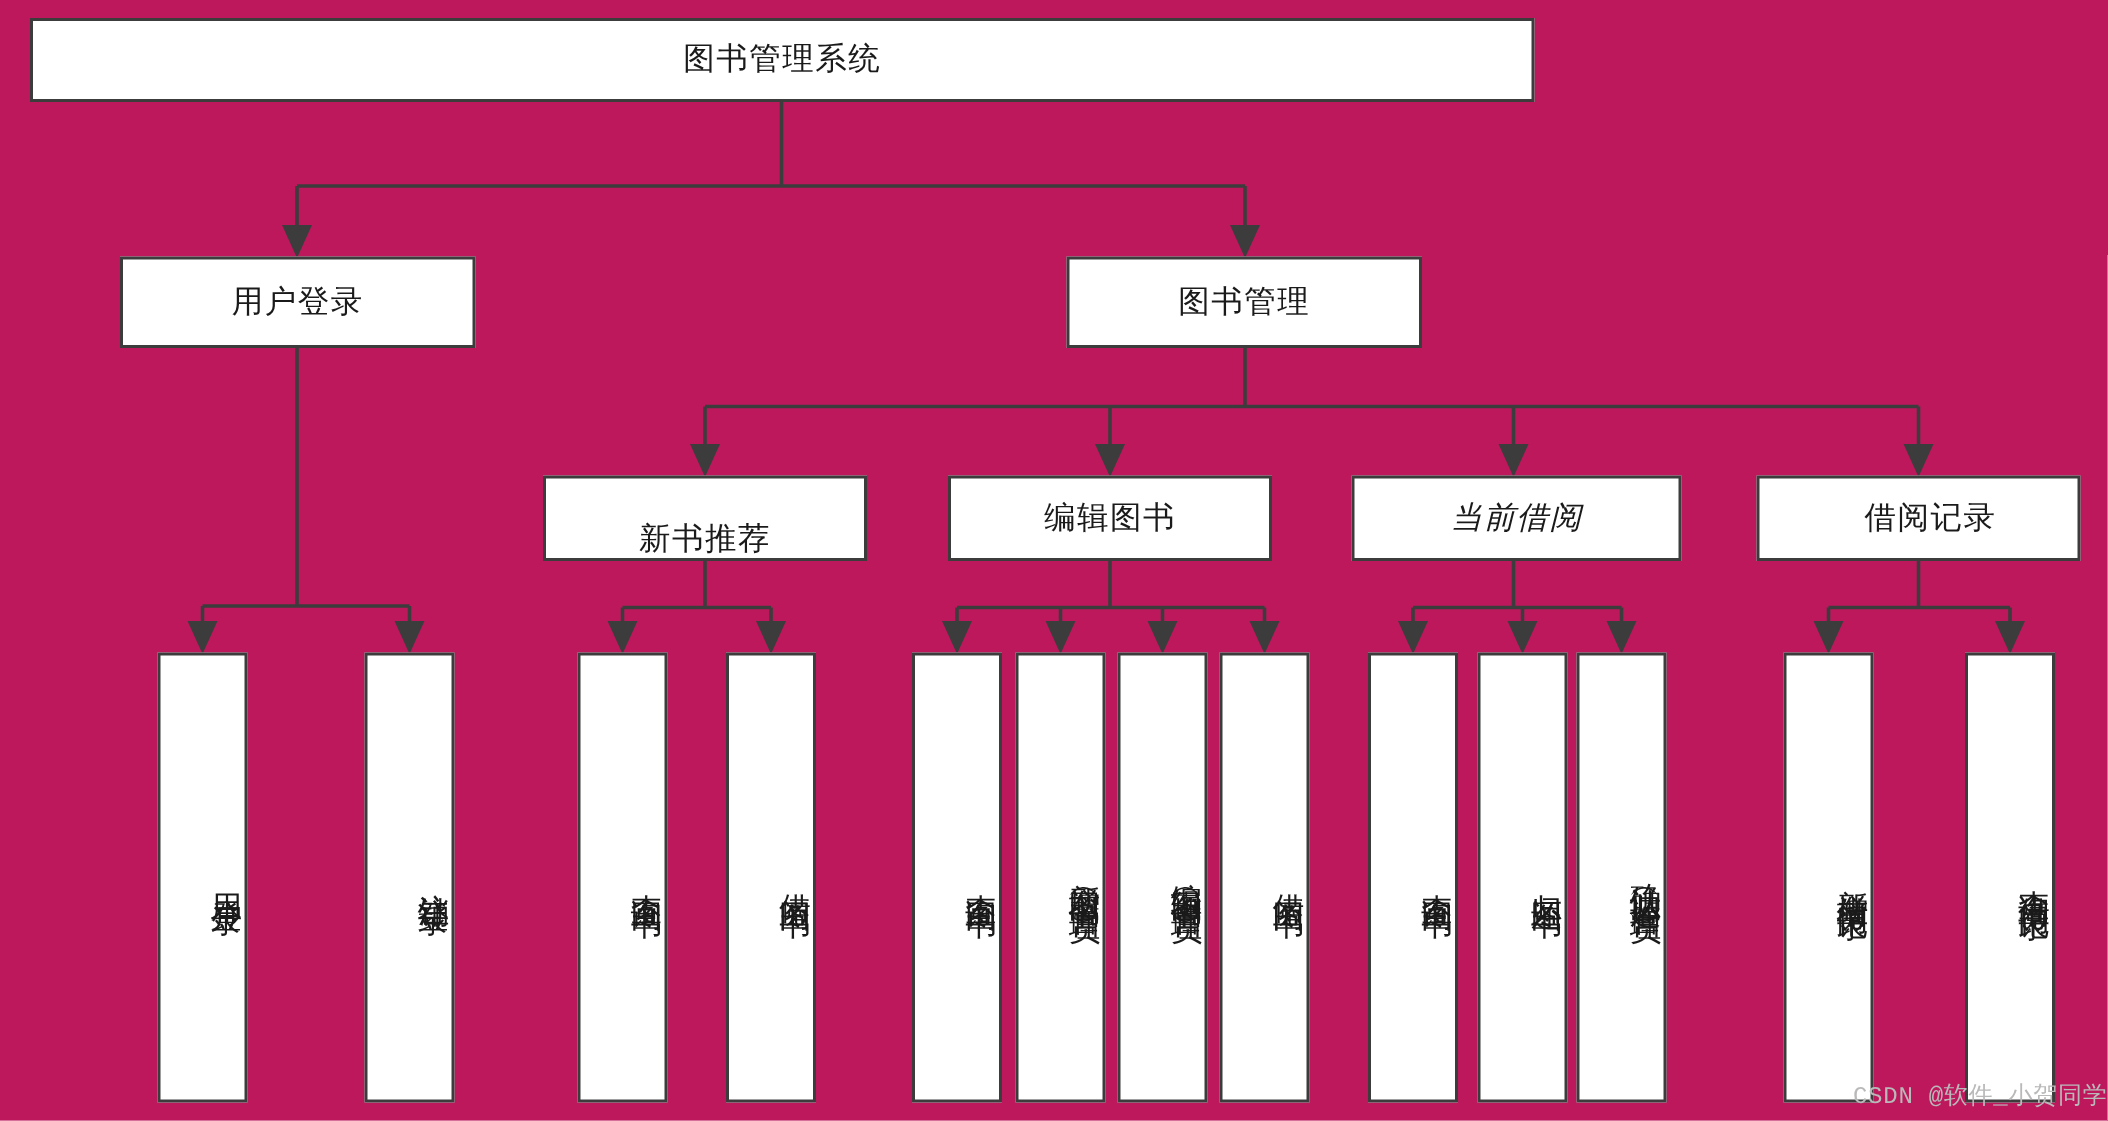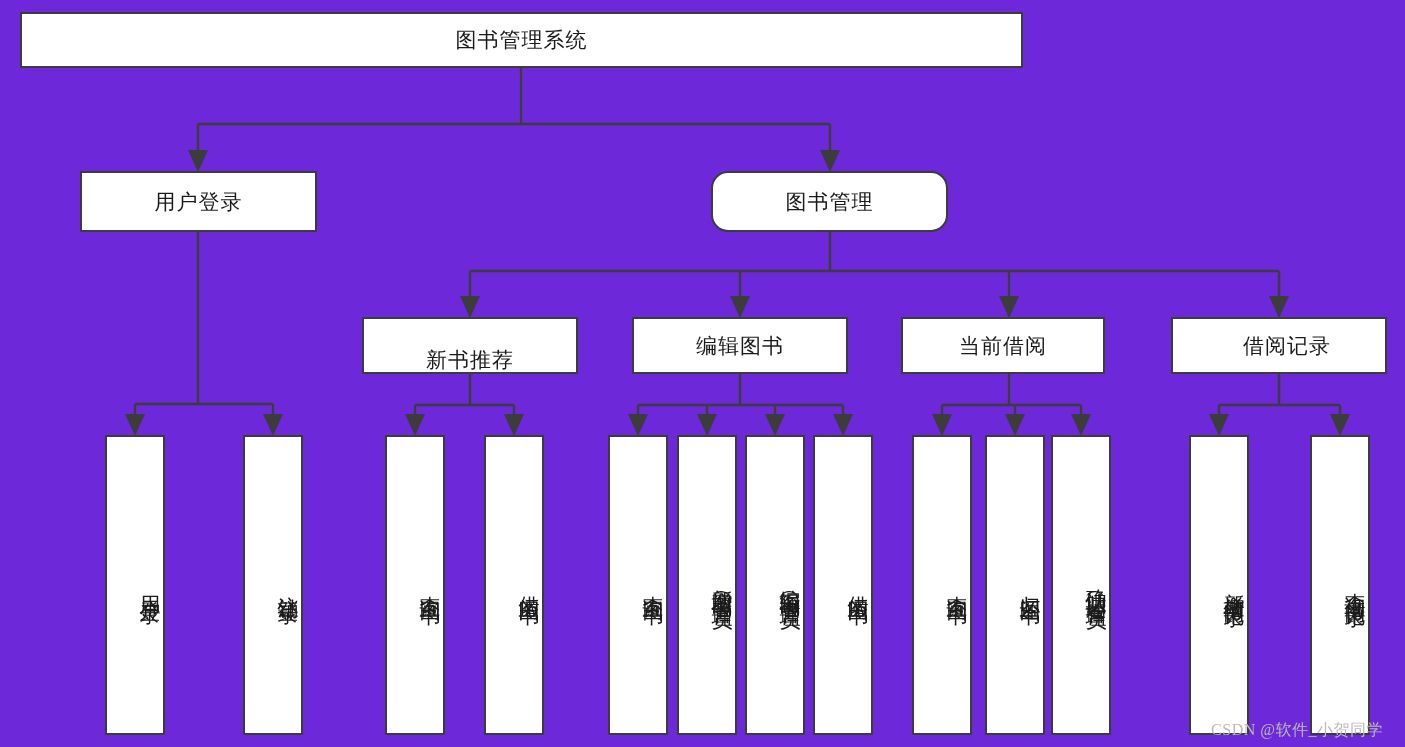--- a/index.html
+++ b/index.html
@@ -11,21 +11,21 @@
     width: 1405px;
     height: 747px;
     font-family: "Liberation Sans", "DejaVu Sans", sans-serif;
     overflow: hidden;
     position: relative;
   }
   #diagram-root {
     position: relative;
     width: 1405px;
     height: 747px;
-    background: #6d28d9;
+    background: #be185d;
   }
   .node {
     position: absolute;
     box-sizing: border-box;
     background: #ffffff;
     border: 2px solid #3c3c3c;
     display: flex;
     align-items: center;
     justify-content: center;
     color: #1a1a1a;
@@ -60,27 +60,27 @@
   .lk {
     stroke: #3c3c3c;
     stroke-width: 2.4;
     fill: none;
   }
   .arrowhead {
     fill: #3c3c3c;
   }
   .watermark {
     position: absolute;
-    right: 22px;
+    right: 0;
     bottom: 6px;
     font-size: 16px;
     color: #b9b9b9;
     letter-spacing: 0.5px;
     white-space: nowrap;
-    font-family: Liberation Serif, serif;
+    font-family: Liberation Mono, monospace;
   }
 </style>
 </head>
 <body>
 
 <div id="diagram-root">
 
   <svg class="links" viewBox="0 0 1405 747" xmlns="http://www.w3.org/2000/svg">
     <defs>
       <marker id="arrow" markerWidth="12" markerHeight="12" refX="1.5" refY="5" orient="auto" markerUnits="userSpaceOnUse">
@@ -162,31 +162,31 @@
     </g>
   </svg>
 
   <div class="node horiz" style="left:20px; top:12px; width:1003px; height:56px;">
     <span class="node-label">图书管理系统</span>
   </div>
 
   <div class="node horiz" style="left:80px; top:171px; width:237px; height:61px;">
     <span class="node-label">用户登录</span>
   </div>
-  <div class="node horiz" style="left:711px; top:171px; width:237px; height:61px;border-radius:17px;">
+  <div class="node horiz" style="left:711px; top:171px; width:237px; height:61px;">
     <span class="node-label">图书管理</span>
   </div>
 
   <div class="node horiz" style="left:362px; top:317px; width:216px; height:57px;align-items:flex-end;">
     <span class="node-label">新书推荐</span>
   </div>
   <div class="node horiz" style="left:632px; top:317px; width:216px; height:57px;">
     <span class="node-label">编辑图书</span>
   </div>
-  <div class="node horiz" style="left:901px; top:317px; width:204px; height:57px;">
+  <div class="node horiz" style="left:901px; top:317px; width:220px; height:57px;font-style:italic;">
     <span class="node-label">当前借阅</span>
   </div>
   <div class="node horiz" style="left:1171px; top:317px; width:216px; height:57px;padding-left:16px;">
     <span class="node-label">借阅记录</span>
   </div>
 
   <div class="node vert" style="left:105px; top:435px; width:60px; height:300px;">
     <span class="node-label">用户登录</span>
   </div>
   <div class="node vert" style="left:243px; top:435px; width:60px; height:300px;">

